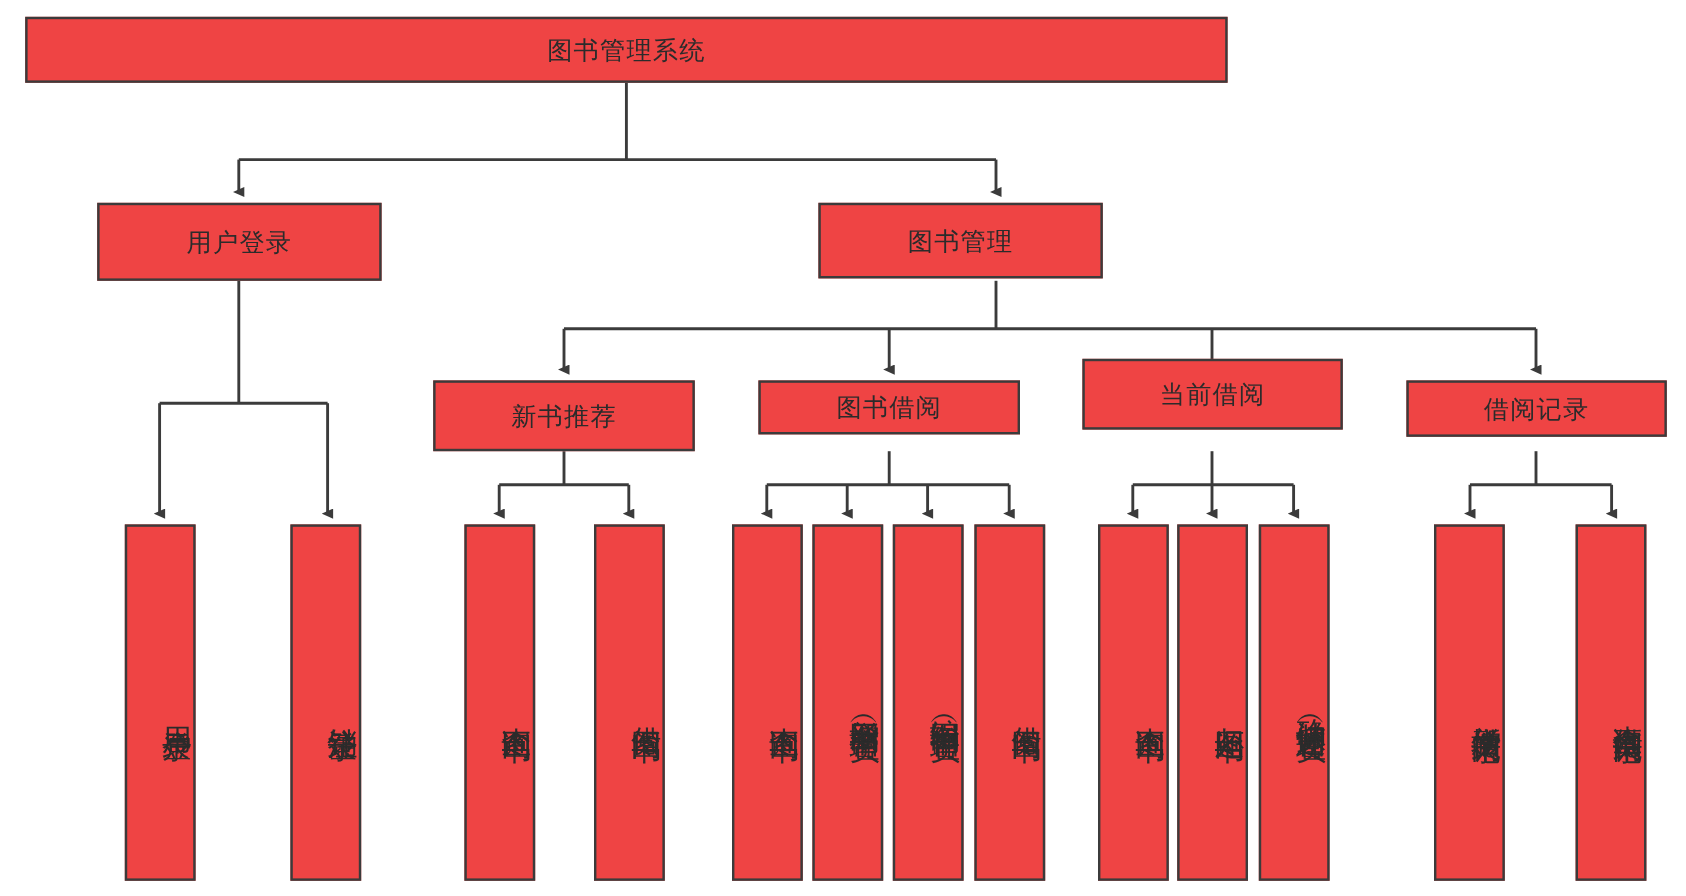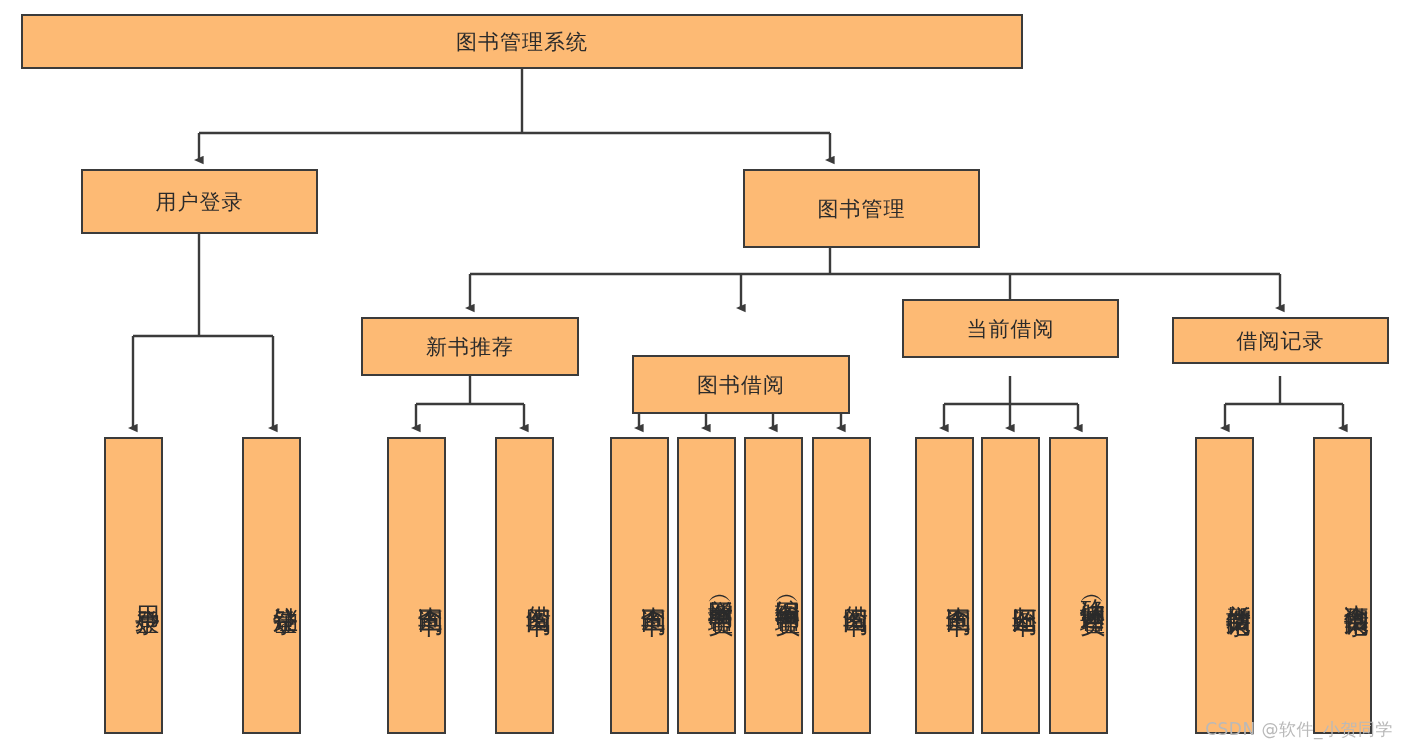--- a/index.html
+++ b/index.html
@@ -21,21 +21,21 @@
     position: absolute;
     left: 0;
     top: 0;
     width: 1405px;
     height: 747px;
     pointer-events: none;
   }
   .node {
     position: absolute;
     box-sizing: border-box;
-    background: #fdba74;
+    background: #ef4444;
     border: 2px solid #3b3b3b;
     display: flex;
     align-items: center;
     justify-content: center;
     color: #2b2b2b;
     text-align: right;
   }
   .node.horiz {
     font-size: 21px;
     letter-spacing: 1px;
@@ -125,28 +125,28 @@
     </g>
   </svg>
 
   <div class="node horiz" style="left:21px; top:14px; width:1002px; height:55px;">
     <span class="node-label">图书管理系统</span>
   </div>
 
   <div class="node horiz" style="left:81px; top:169px; width:237px; height:65px;">
     <span class="node-label">用户登录</span>
   </div>
-  <div class="node horiz" style="left:743px; top:169px; width:237px; height:79px;">
+  <div class="node horiz" style="left:682px; top:169px; width:237px; height:63px;">
     <span class="node-label">图书管理</span>
   </div>
 
   <div class="node horiz" style="left:361px; top:317px; width:218px; height:59px;">
     <span class="node-label">新书推荐</span>
   </div>
-  <div class="node horiz" style="left:632px; top:317px; width:218px; height:59px;margin-top:38px;">
+  <div class="node horiz" style="left:632px; top:317px; width:218px; height:45px;">
     <span class="node-label">图书借阅</span>
   </div>
   <div class="node horiz" style="left:902px; top:299px; width:217px; height:59px;">
     <span class="node-label">当前借阅</span>
   </div>
   <div class="node horiz" style="left:1172px; top:317px; width:217px; height:47px;">
     <span class="node-label">借阅记录</span>
   </div>
 
   <div class="node vert" style="left:104px; top:437px; width:59px; height:297px;">
@@ -186,15 +186,14 @@
     <span class="node-label">确认归还（管理员）</span>
   </div>
 
   <div class="node vert" style="left:1195px; top:437px; width:59px; height:297px;">
     <span class="node-label">新增借阅记录</span>
   </div>
   <div class="node vert" style="left:1313px; top:437px; width:59px; height:297px;">
     <span class="node-label">查询借阅记录</span>
   </div>
 
-  <div id="watermark">CSDN @软件_小贺同学</div>
 
 </div>
 
 </body></html>

